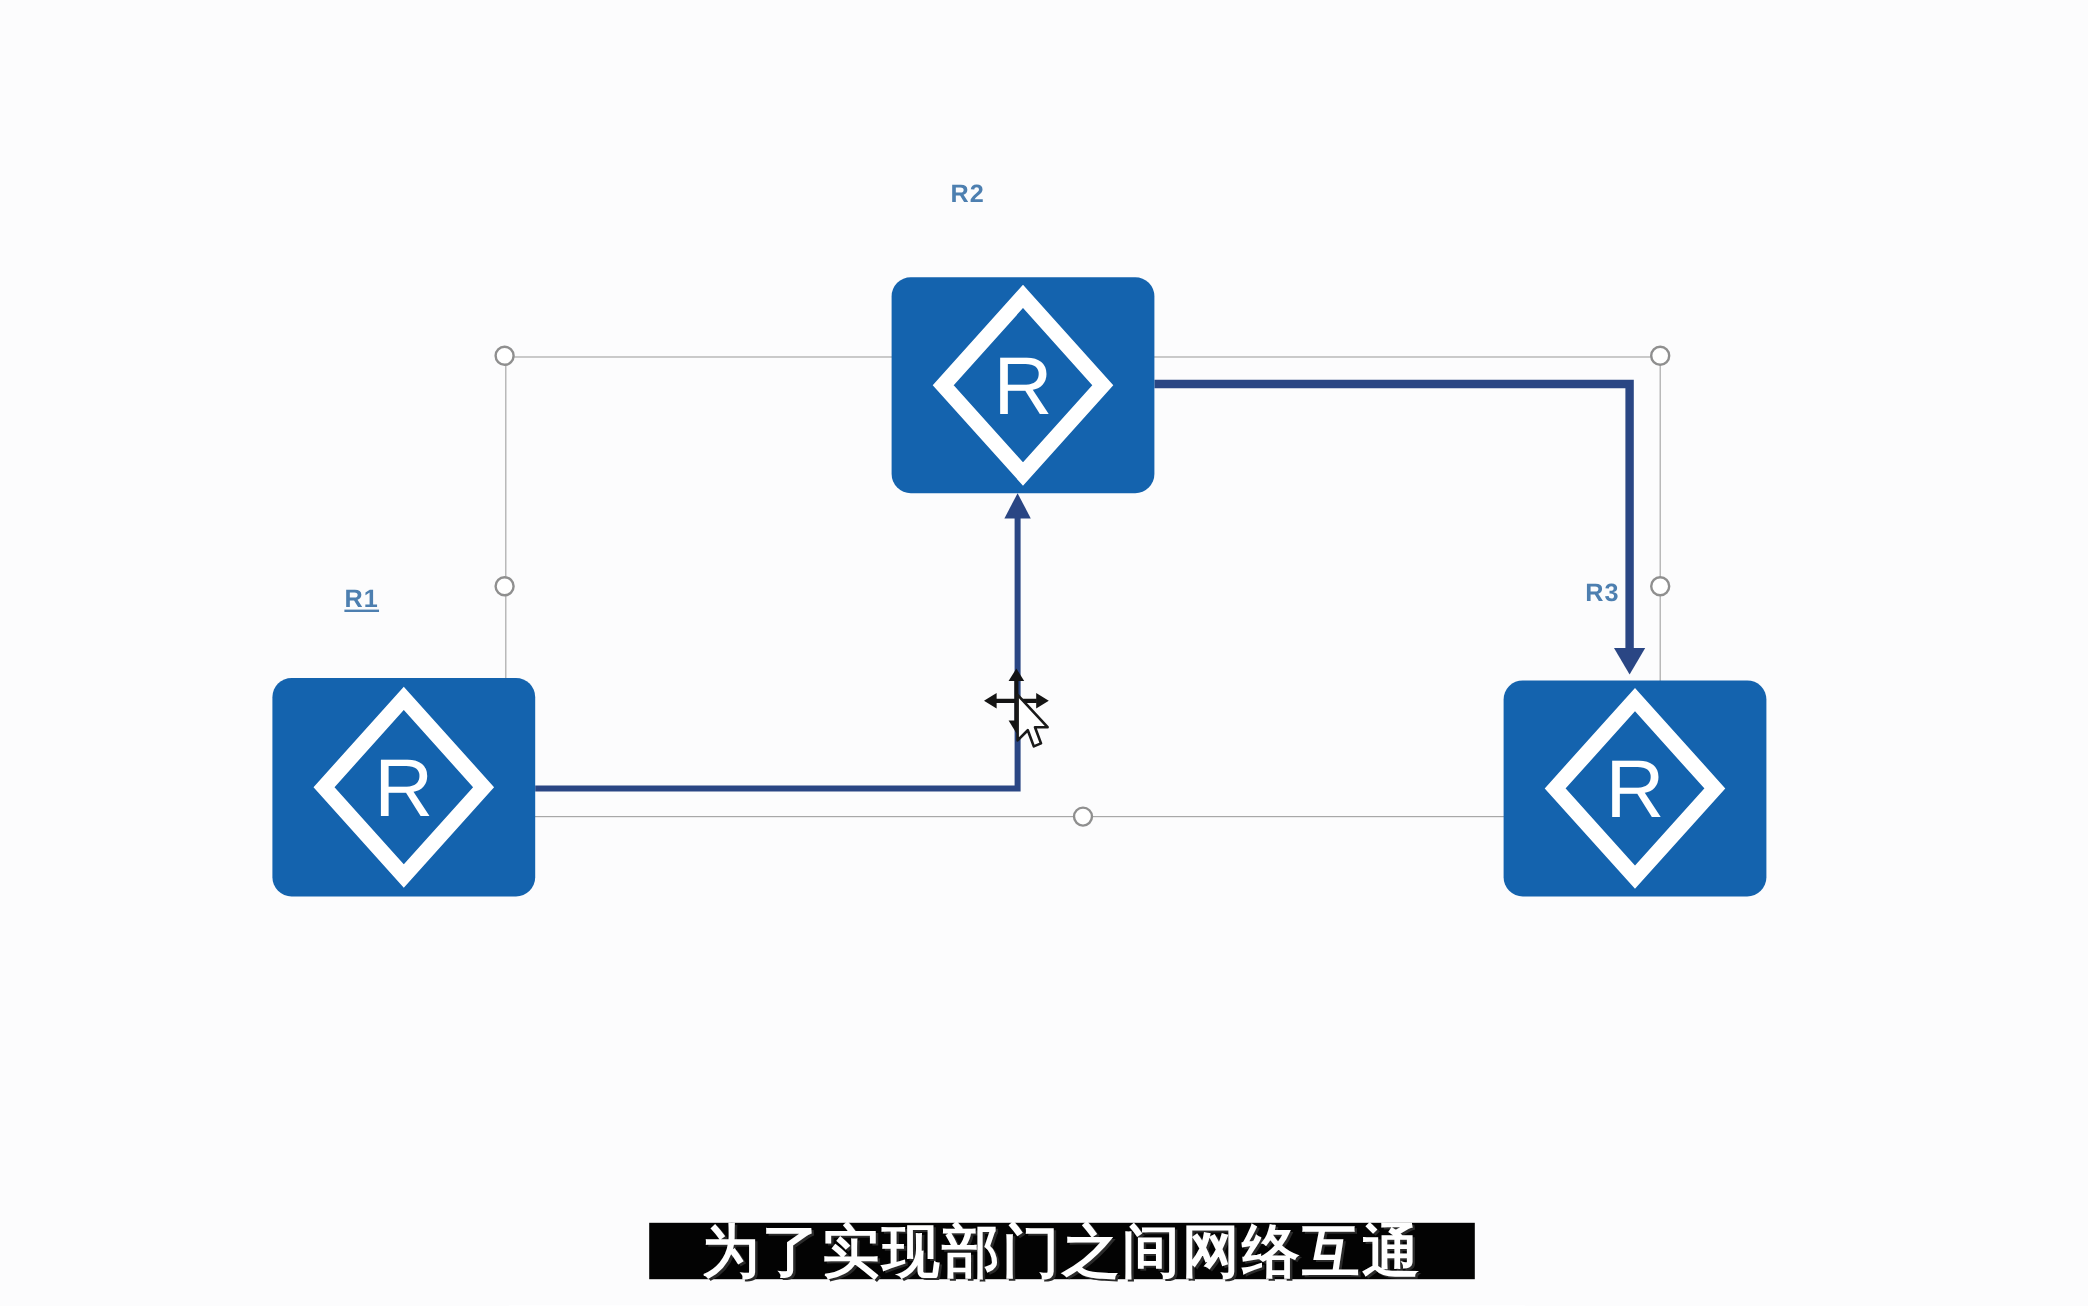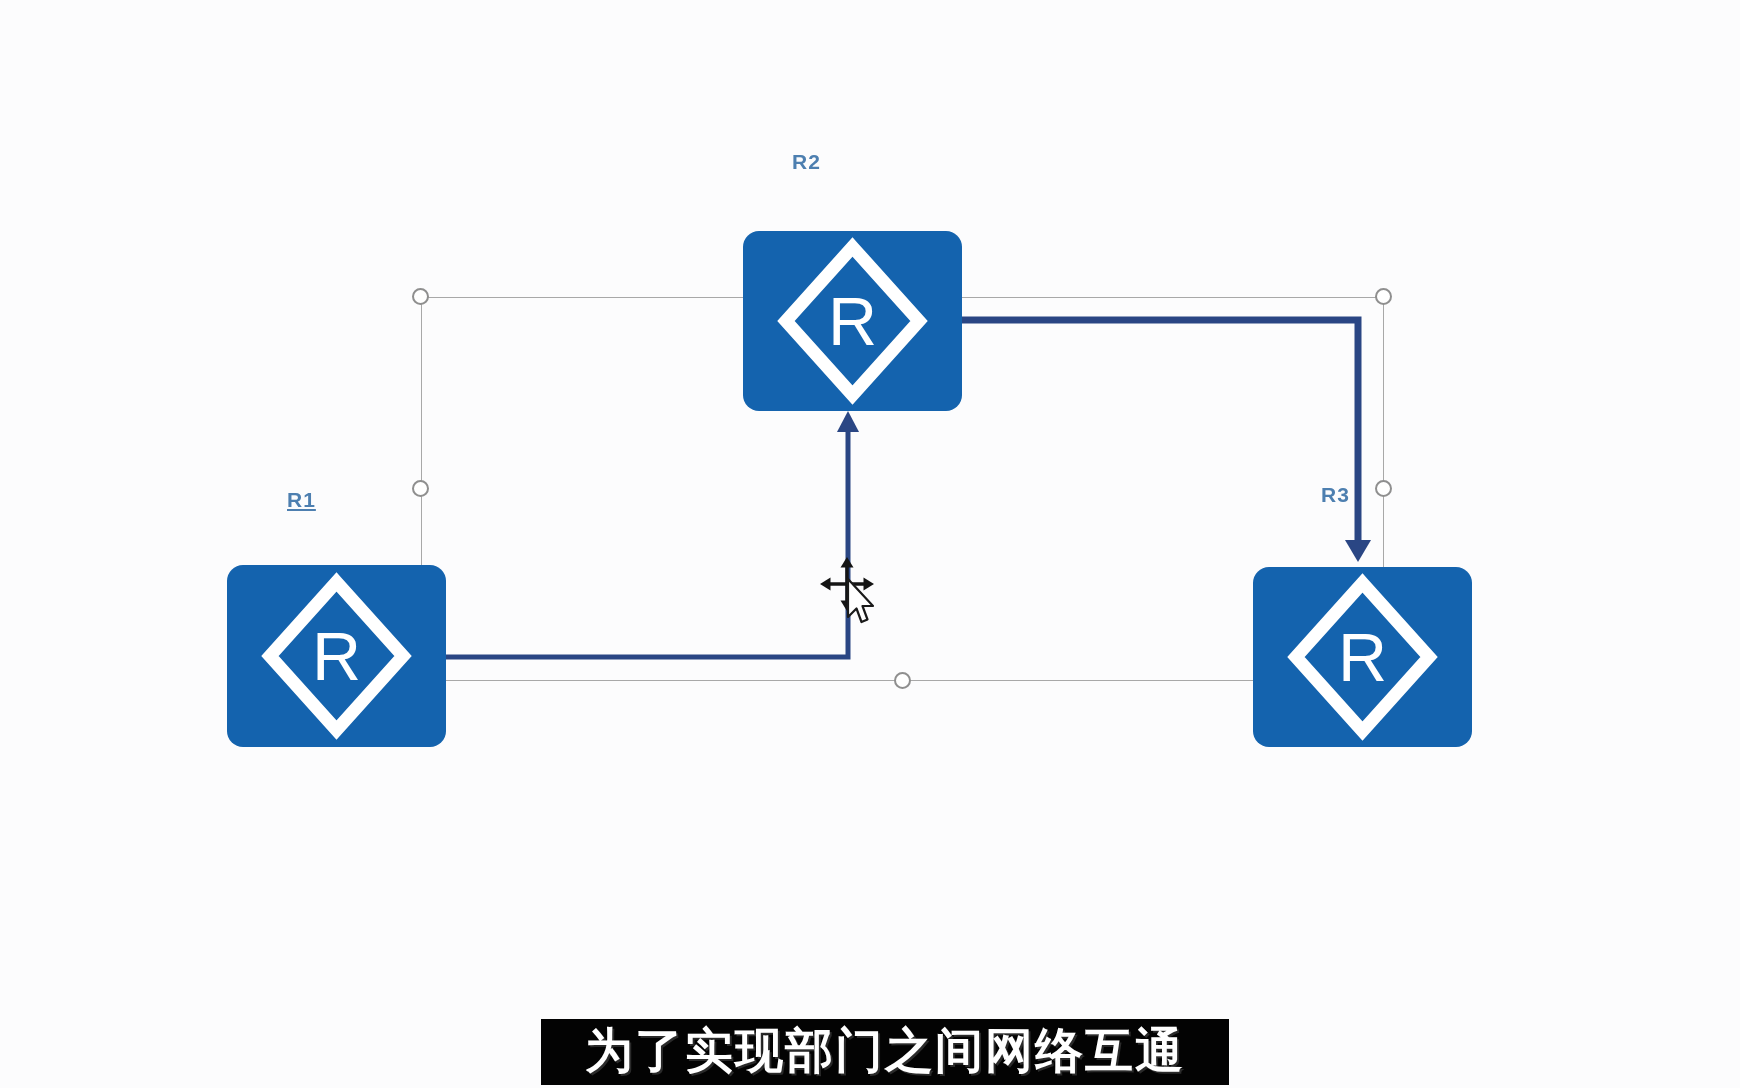--- a/index.html
+++ b/index.html
@@ -52,22 +52,22 @@
   
   .overlay{position:absolute;left:0;top:0;width:1740px;height:1088px;pointer-events:none;}
   .conn{fill:none;stroke:#2a4684;}
   .conn-a{stroke-width:5px;}
   .conn-b{stroke-width:7px;}
   .conn-arrow{fill:#2a4684;stroke:none;}
   
   .cursor-svg{position:absolute;left:815px;top:552px;}
   
   .subtitle{
-    position:absolute;left:541px;top:1019px;width:688px;height:66px;
-    background:#030303;display:flex;justify-content:center;
+    position:absolute;left:541px;top:1019px;width:688px;height:47px;
+    background:#030303;display:flex;align-items:center;justify-content:center;
     color:#ffffff;font-size:48px;font-weight:700;letter-spacing:2px;
     white-space:nowrap;
     text-shadow:2px 2px 0 #2a2a2a;
   }
 </style>
 </head>
 <body>
 
 <div id="stage">
 

